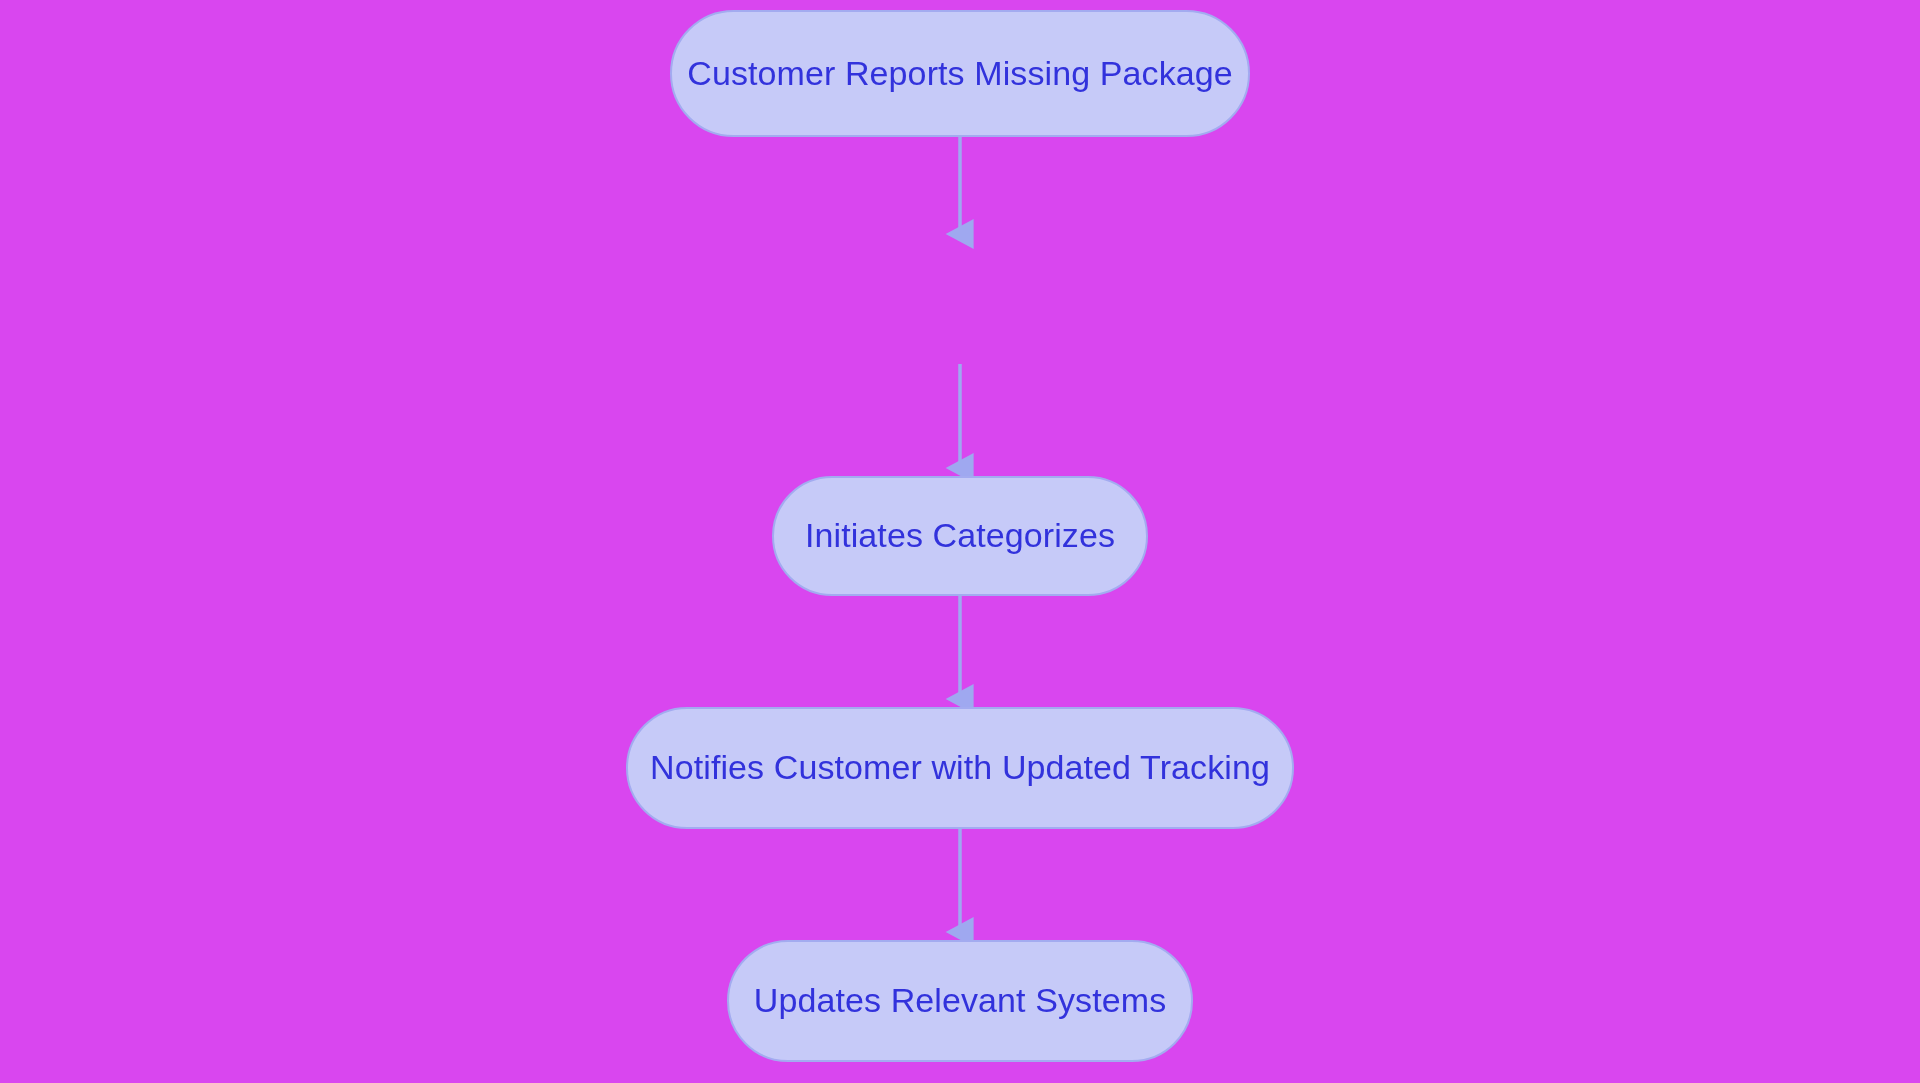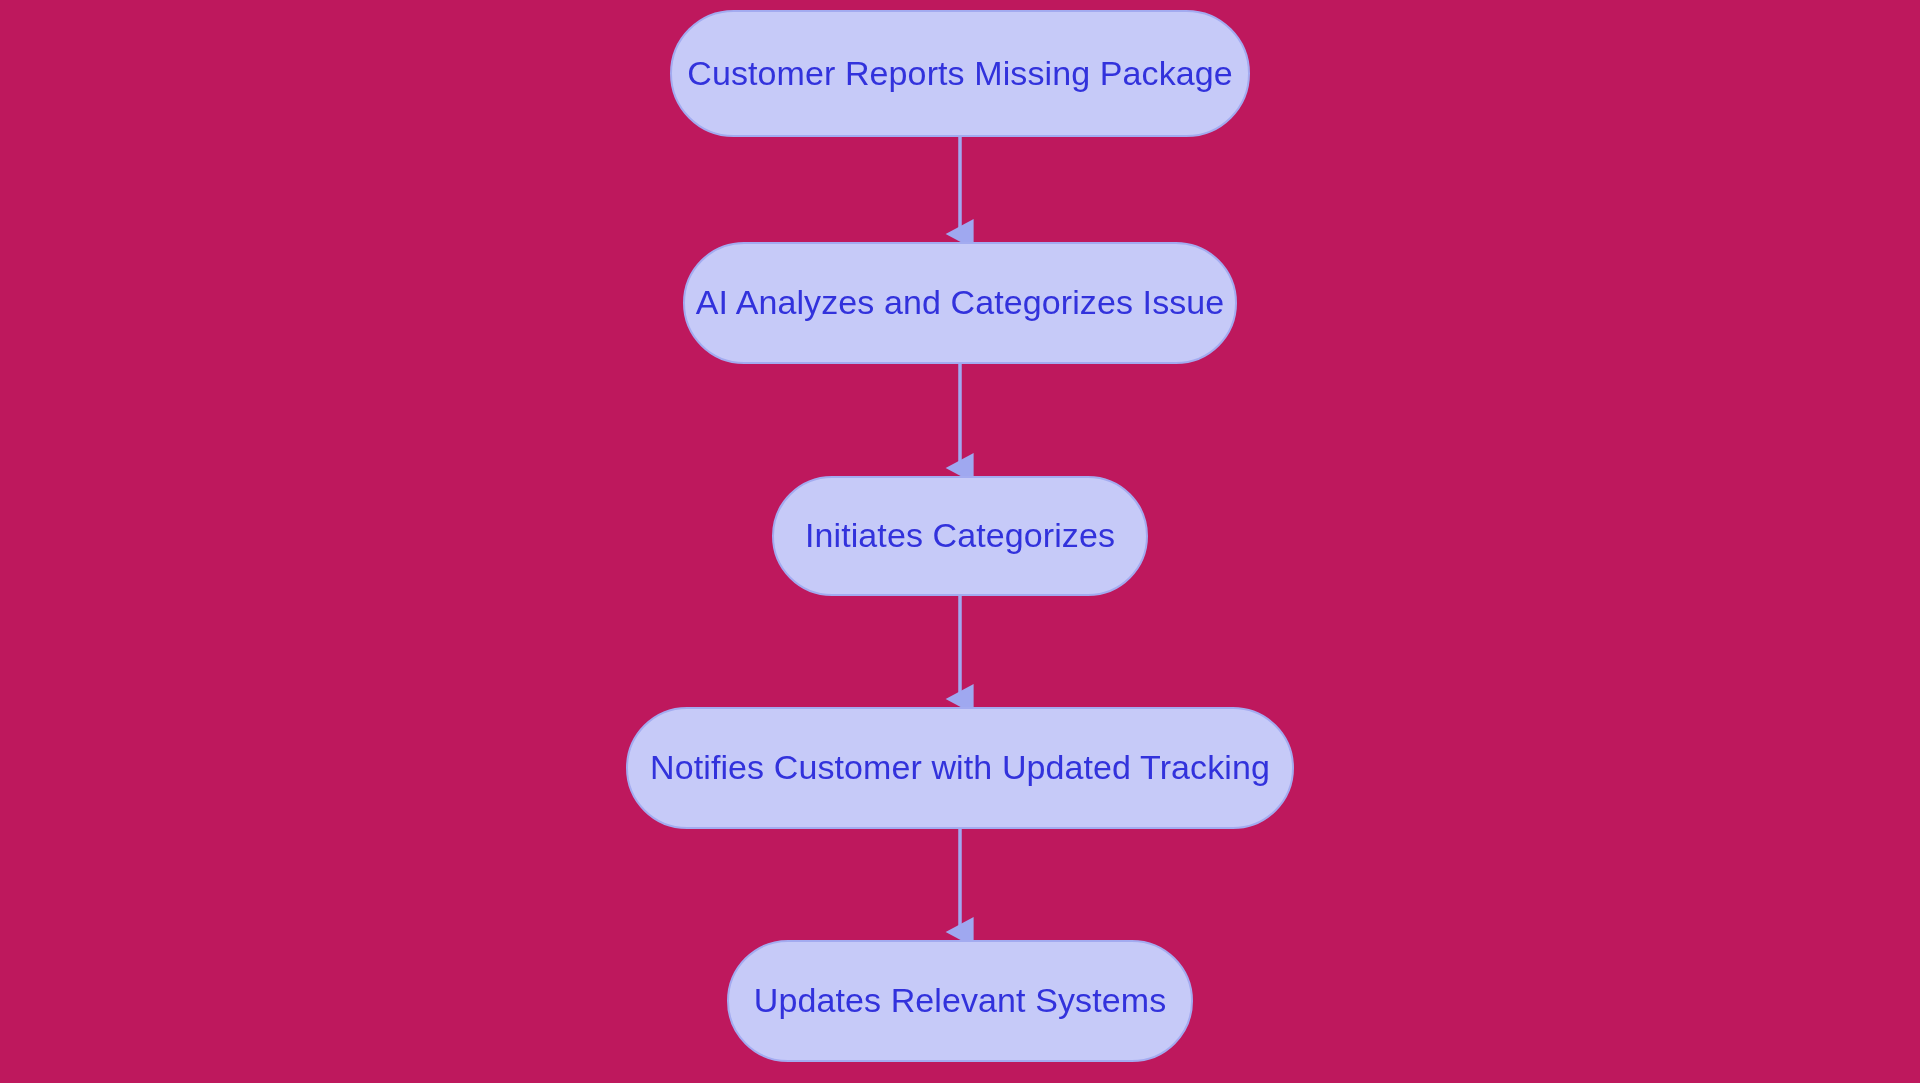--- a/index.html
+++ b/index.html
@@ -11,21 +11,21 @@
   body {
     width: 1920px;
     height: 1083px;
     overflow: hidden;
     font-family: "Liberation Sans", sans-serif;
   }
   #flow-root {
     position: relative;
     width: 1920px;
     height: 1083px;
-    background: #be185d;
+    background: #d946ef;
   }
   #edge-layer {
     position: absolute;
     left: 0;
     top: 0;
     width: 1920px;
     height: 1083px;
     pointer-events: none;
   }
   .flow-node {
@@ -68,23 +68,20 @@
 
     <line x1="960" y1="596" x2="960" y2="699" stroke="#9fa8f0" stroke-width="3.5" marker-end="url(#arrowhead)"></line>
 
     <line x1="960" y1="829" x2="960" y2="932" stroke="#9fa8f0" stroke-width="3.5" marker-end="url(#arrowhead)"></line>
   </svg>
 
   <div class="flow-node" style="left:960px; top:10px; width:580px; height:127px;">
     <span class="flow-node-label">Customer Reports Missing Package</span>
   </div>
 
-  <div class="flow-node" style="left:960px; top:242px; width:554px; height:122px;">
-    <span class="flow-node-label">AI Analyzes and Categorizes Issue</span>
-  </div>
 
   <div class="flow-node" style="left:960px; top:476px; width:376px; height:120px;">
     <span class="flow-node-label">Initiates Categorizes</span>
   </div>
 
   <div class="flow-node" style="left:960px; top:707px; width:668px; height:122px;">
     <span class="flow-node-label">Notifies Customer with Updated Tracking</span>
   </div>
 
   <div class="flow-node" style="left:960px; top:940px; width:466px; height:122px;">

